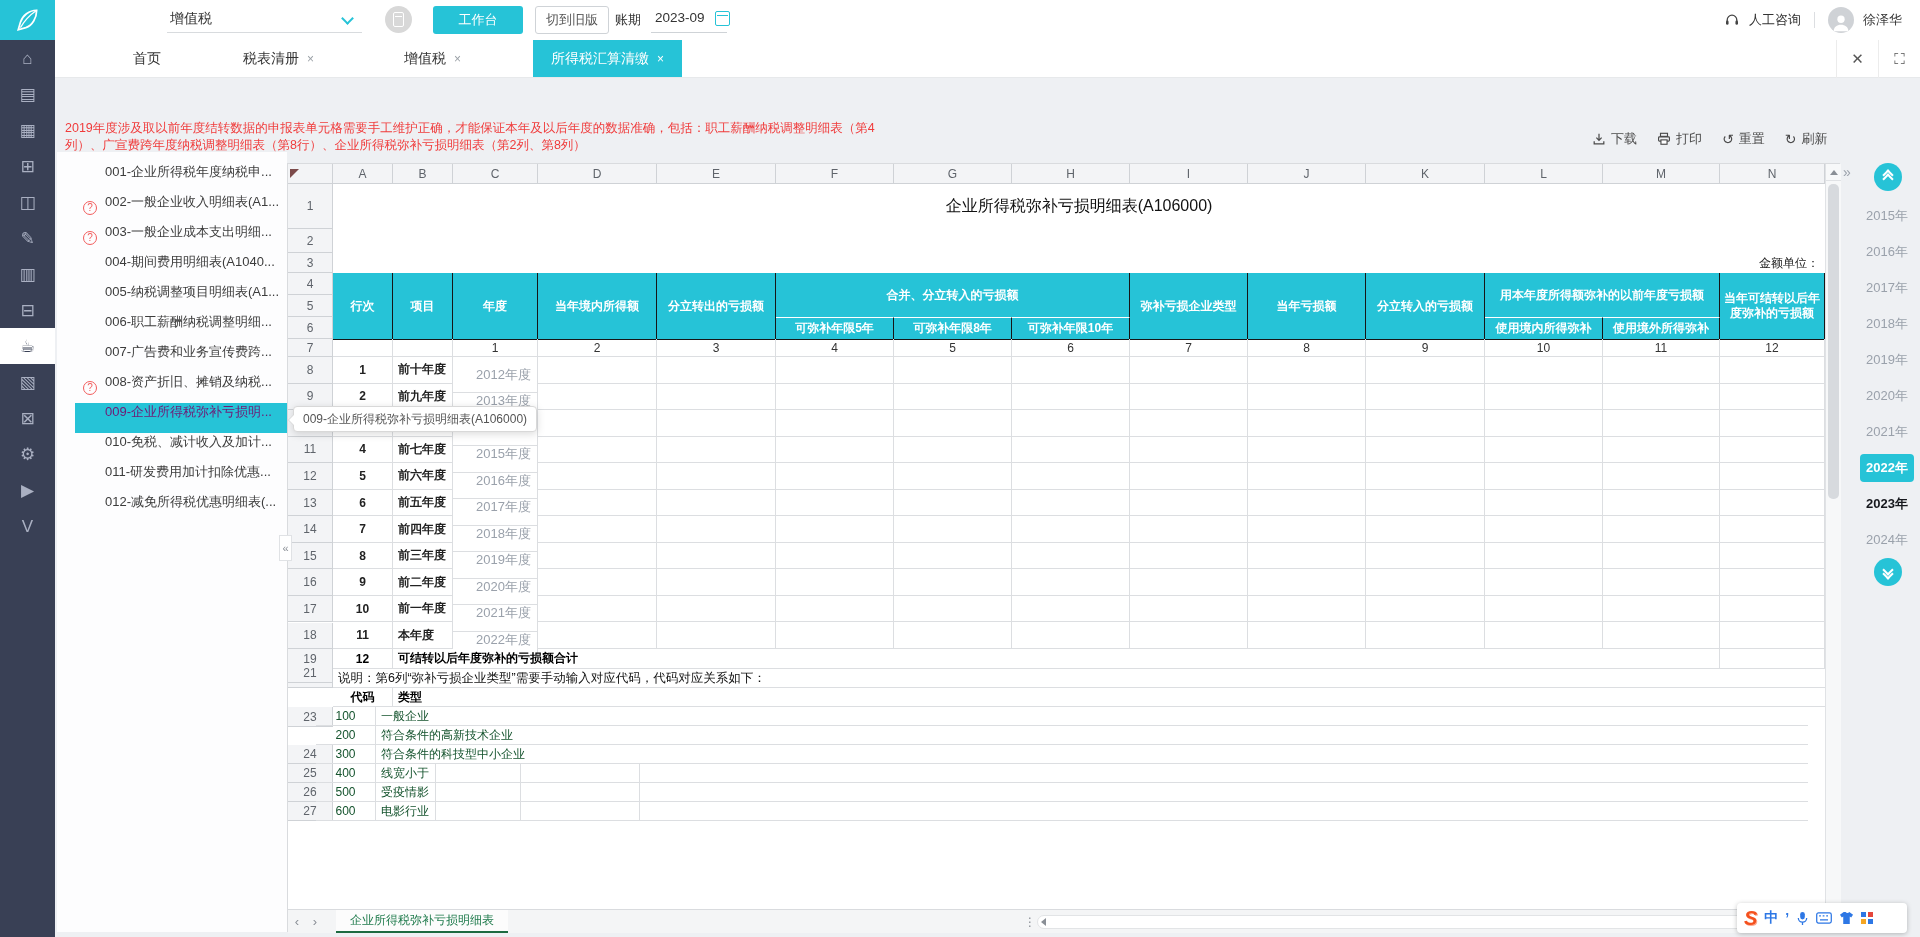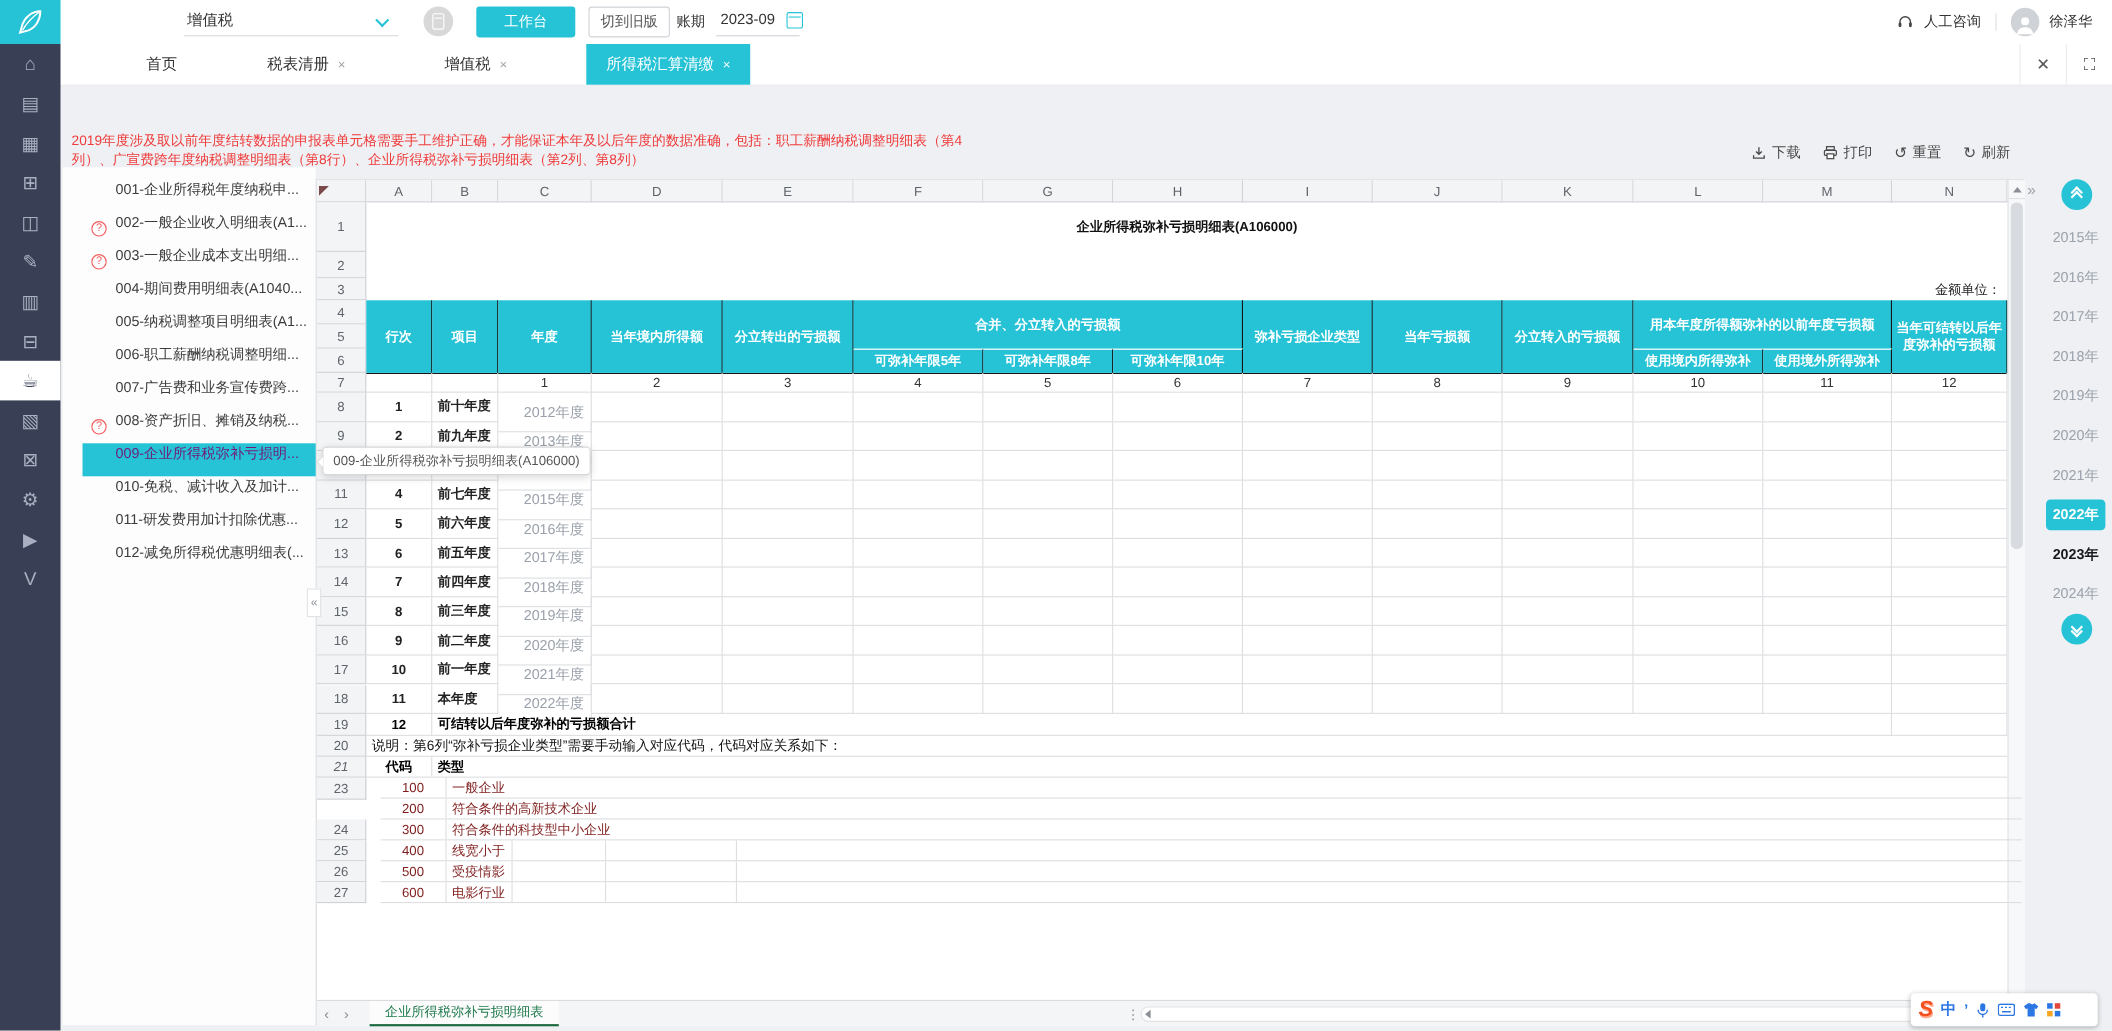--- a/index.html
+++ b/index.html
@@ -64,40 +64,40 @@
   .list-label{overflow:hidden;}
   #collapse{position:absolute;left:279px;top:535px;width:13px;height:26px;background:#fff;border:1px solid #e0e2e5;color:#8a8f96;font-size:11px;display:flex;align-items:center;justify-content:center;z-index:3;}
 
   
   #sheet{position:absolute;left:287px;top:163px;width:1553px;height:769px;background:#fff;border:1px solid #d9dbde;z-index:1;}
   #corner{position:absolute;left:0;top:0;width:45px;height:20px;background:var(--gutterbg);border-right:1px solid var(--hborder);border-bottom:1px solid var(--hborder);}
   #corner:after{content:"";position:absolute;left:2px;top:5px;border-top:9px solid #7c4a4a;border-right:9px solid transparent;}
   #col-letters{position:absolute;left:45px;top:0;height:20px;display:flex;}
   .colcell{height:20px;background:var(--gutterbg);border-right:1px solid var(--hborder);border-bottom:1px solid var(--hborder);display:flex;align-items:center;justify-content:center;font-size:12px;color:#5f646b;}
   .gutter-cell{position:absolute;left:0;width:45px;background:var(--gutterbg);border-right:1px solid var(--hborder);border-bottom:1px solid var(--hborder);display:flex;align-items:center;justify-content:center;font-size:12px;color:#5f646b;}
-  #title-row{position:absolute;left:45px;top:20px;width:1492px;height:45px;display:flex;align-items:center;justify-content:center;font-size:12px;font-weight:bold;color:#111;}
+  #title-row{position:absolute;left:45px;top:20px;width:1492px;height:45px;display:flex;align-items:center;justify-content:center;font-size:16px;font-weight:normal;color:#111;}
   #unit-row{position:absolute;left:45px;top:89px;width:1492px;height:20px;display:flex;align-items:center;justify-content:flex-end;padding-right:6px;font-size:12px;color:#222;}
   #teal-header{position:absolute;left:45px;top:109px;width:1492px;display:grid;grid-template-rows:44px 22px;border-bottom:1px solid #161616;}
   .th{background:var(--teal);color:#fff;font-weight:bold;font-size:12px;display:flex;align-items:center;justify-content:center;text-align:center;border-right:1px solid #161616;line-height:1.25;padding:0 3px;}
   .th.sub{border-top:1px solid #fff;}
   #num-row{position:absolute;left:45px;top:175px;height:18px;display:grid;grid-template-rows:18px;}
   .numcell{border-right:1px solid var(--border);border-bottom:1px solid var(--border);display:flex;align-items:center;justify-content:center;font-size:12px;color:#333;}
   #data-grid{position:absolute;left:45px;top:193px;display:grid;grid-auto-rows:26.55px;}
   .cell{border-right:1px solid var(--border);border-bottom:1px solid var(--border);font-size:12px;color:#222;display:flex;align-items:center;justify-content:center;overflow:hidden;}
   .cell.item{justify-content:flex-start;padding-left:5px;font-weight:bold;}
   .cell.year{justify-content:flex-end;padding-right:6px;}
   .cell.lineno{font-weight:bold;}
   .r19a{position:absolute;left:45px;top:485px;width:60px;height:20px;border-right:1px solid var(--border);border-bottom:1px solid var(--border);display:flex;align-items:center;justify-content:center;font-size:12px;font-weight:bold;}
   .r19b{position:absolute;left:105px;top:485px;width:1327px;height:20px;border-right:1px solid var(--border);border-bottom:1px solid var(--border);display:flex;align-items:center;padding-left:5px;font-size:12px;font-weight:bold;}
   .r19n{position:absolute;left:1432px;top:485px;width:105px;height:20px;border-right:1px solid var(--border);border-bottom:1px solid var(--border);}
   #note-row{position:absolute;left:45px;top:505px;width:1492px;height:19px;border-bottom:1px solid var(--border);display:flex;align-items:center;padding-left:5px;font-size:12.5px;color:#111;}
   #code-head{position:absolute;left:45px;top:524px;width:1492px;height:19px;border-bottom:1px solid var(--border);display:flex;font-size:12px;font-weight:bold;}
   .code-a{width:60px;height:100%;display:flex;align-items:center;justify-content:center;border-right:1px solid var(--border);}
   .code-bhead{display:flex;align-items:center;padding-left:5px;}
-  .code-row{position:absolute;left:58px;width:1492px;height:19px;border-bottom:1px solid var(--border);display:flex;font-size:12px;color:#7f1d1d;align-items:stretch;}
+  .code-row{position:absolute;left:28px;width:1492px;height:19px;border-bottom:1px solid var(--border);display:flex;font-size:12px;color:#14532d;align-items:stretch;}
   .code-b{display:flex;align-items:center;padding-left:5px;white-space:nowrap;}
   .code-b.clip{width:60px;overflow:hidden;border-right:1px solid var(--border);}
   .code-c{width:85px;border-right:1px solid var(--border);}
   .code-d{width:119px;border-right:1px solid var(--border);}
   #vsb{position:absolute;left:1537px;top:0;width:16px;height:745px;background:#f7f8f9;border-left:1px solid #e0e2e5;}
   .vsb-up{height:17px;border-bottom:1px solid #e0e2e5;display:flex;align-items:center;justify-content:center;}
   .tri-up{border-left:4px solid transparent;border-right:4px solid transparent;border-bottom:5px solid #8a8f96;}
   .vsb-thumb{position:absolute;left:2px;top:20px;width:11px;height:315px;background:#d7dade;border-radius:5px;}
   #bstrip{position:absolute;left:0;top:745px;width:1537px;height:24px;background:#f4f5f6;border-top:1px solid #d9dbde;display:flex;align-items:center;}
   .sarrow{width:18px;text-align:center;color:#8a8f96;font-size:13px;}
@@ -347,21 +347,21 @@
         <div class="gutter-cell" style="top: 272.65px; height: 26.55px;">11</div>
         <div class="gutter-cell" style="top: 299.2px; height: 26.55px;">12</div>
         <div class="gutter-cell" style="top: 325.75px; height: 26.55px;">13</div>
         <div class="gutter-cell" style="top: 352.3px; height: 26.55px;">14</div>
         <div class="gutter-cell" style="top: 378.85px; height: 26.55px;">15</div>
         <div class="gutter-cell" style="top: 405.4px; height: 26.55px;">16</div>
         <div class="gutter-cell" style="top: 431.95px; height: 26.55px;">17</div>
         <div class="gutter-cell" style="top: 458.5px; height: 26.55px;">18</div>
         <div class="gutter-cell" style="top: 485px; height: 20px;">19</div>
         <div class="gutter-cell" style="top: 505px; height: 19px;">20</div>
-        <div class="gutter-cell" style="top: 524px; height: 19px; font-style: italic;">21</div>
+        <div class="gutter-cell" style="top: 500px; height: 19px;">21</div>
         <div class="gutter-cell" style="top: 543px; height: 19px;">22</div>
         <div class="gutter-cell" style="top: 544px; height: 19px;">23</div>
         <div class="gutter-cell" style="top: 581px; height: 19px;">24</div>
         <div class="gutter-cell" style="top: 600px; height: 19px;">25</div>
         <div class="gutter-cell" style="top: 619px; height: 19px;">26</div>
         <div class="gutter-cell" style="top: 638px; height: 19px;">27</div>
       </div>
     <div id="title-row">企业所得税弥补亏损明细表(A106000)</div>
     <div id="unit-row">金额单位：</div>
 

